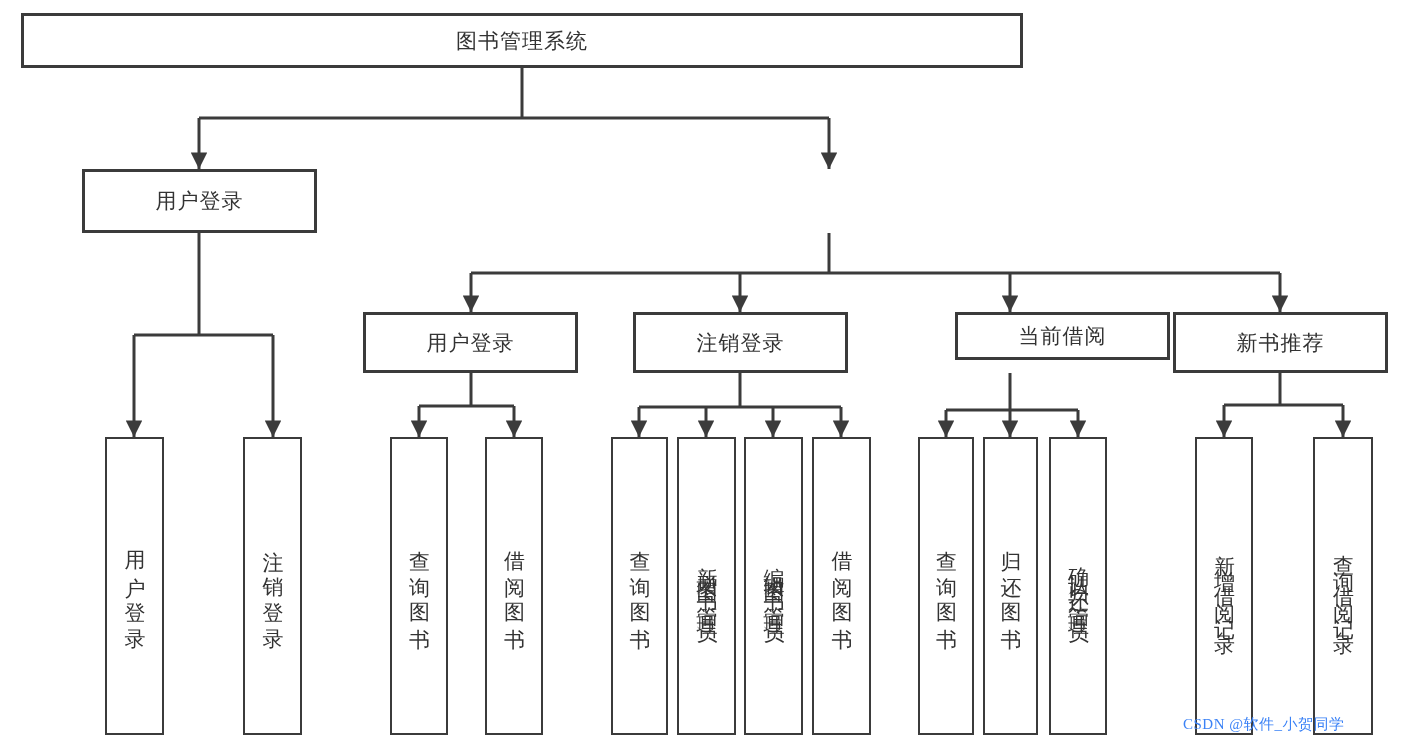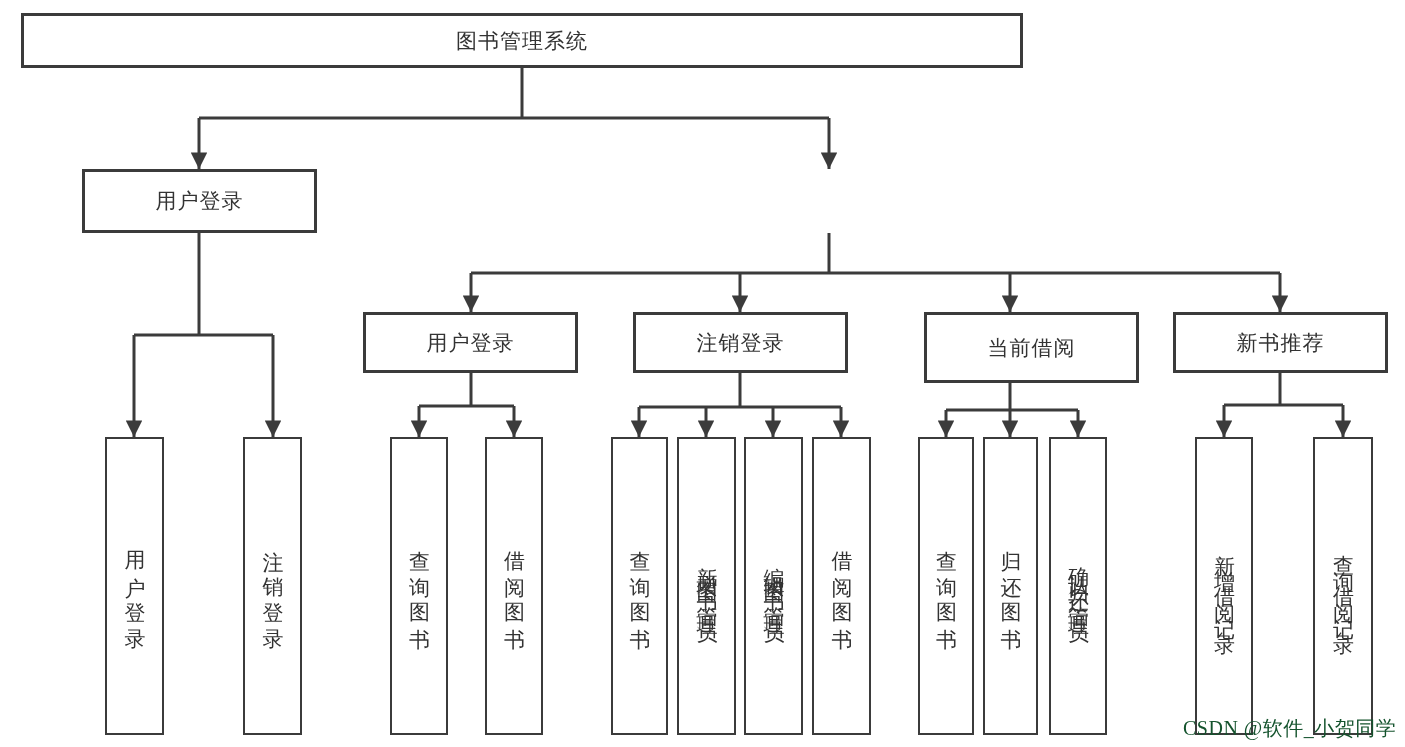--- a/index.html
+++ b/index.html
@@ -29,22 +29,22 @@
   .v-text{
     writing-mode:vertical-rl;
     text-orientation:mixed;
     font-size:21px;
     line-height:1.1;
     color:#333333;
   }
   .watermark{
     position:absolute;
     left:1183px;top:715px;
-    font-size:20px;
-    color:#14532d;
+    font-size:15px;
+    color:#3b82f6;
     white-space:nowrap;
     z-index:10;
     letter-spacing:0.5px;
   }
 </style>
 </head>
 <body>
 
 <div class="canvas">
 
@@ -119,21 +119,21 @@
   <div class="node" style="left:82px;top:169px;width:235px;height:64px">
     <span class="h-label">用户登录</span>
   </div>
 
   <div class="node" style="left:363px;top:312px;width:215px;height:61px">
     <span class="h-label">用户登录</span>
   </div>
   <div class="node" style="left:633px;top:312px;width:215px;height:61px">
     <span class="h-label">注销登录</span>
   </div>
-  <div class="node" style="left:924px;top:312px;width:215px;height:71px">
+  <div class="node" style="left:955px;top:312px;width:215px;height:48px">
     <span class="h-label">当前借阅</span>
   </div>
   <div class="node" style="left:1173px;top:312px;width:215px;height:61px">
     <span class="h-label">新书推荐</span>
   </div>
 
   <div class="node leaf" style="left:105px;top:437px;width:59px;height:298px">
     <span class="v-text" style="letter-spacing: 26px;">用户登录</span>
   </div>
   <div class="node leaf" style="left:243px;top:437px;width:59px;height:298px">

